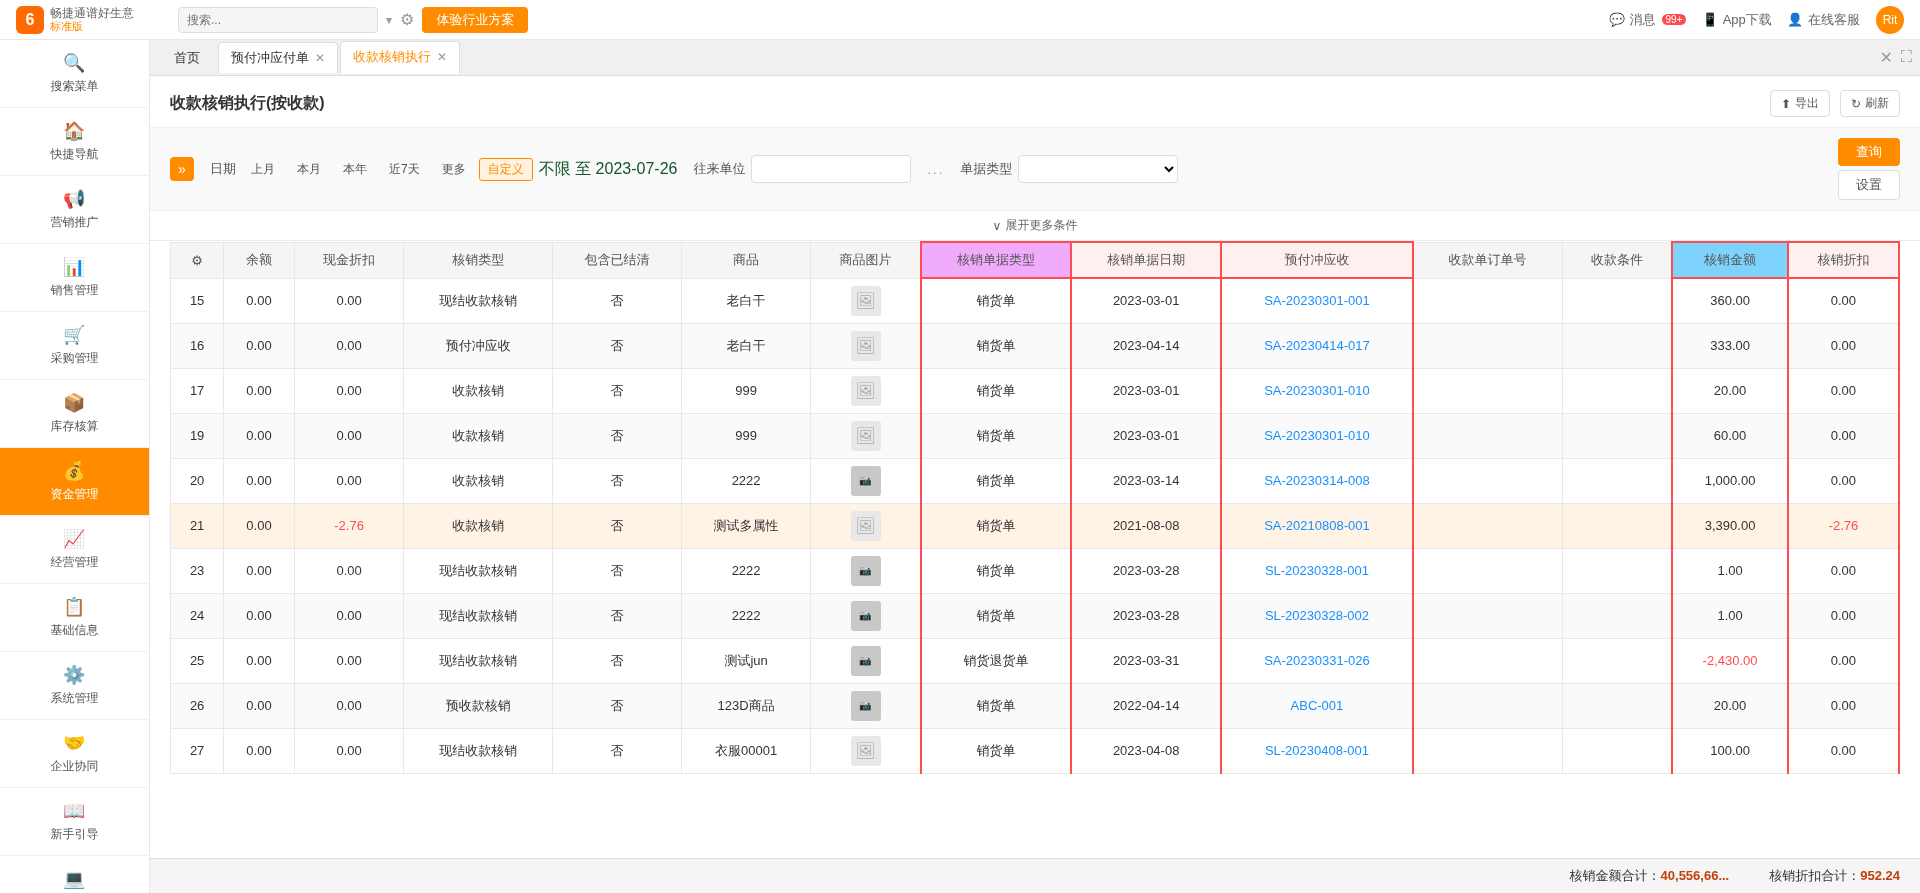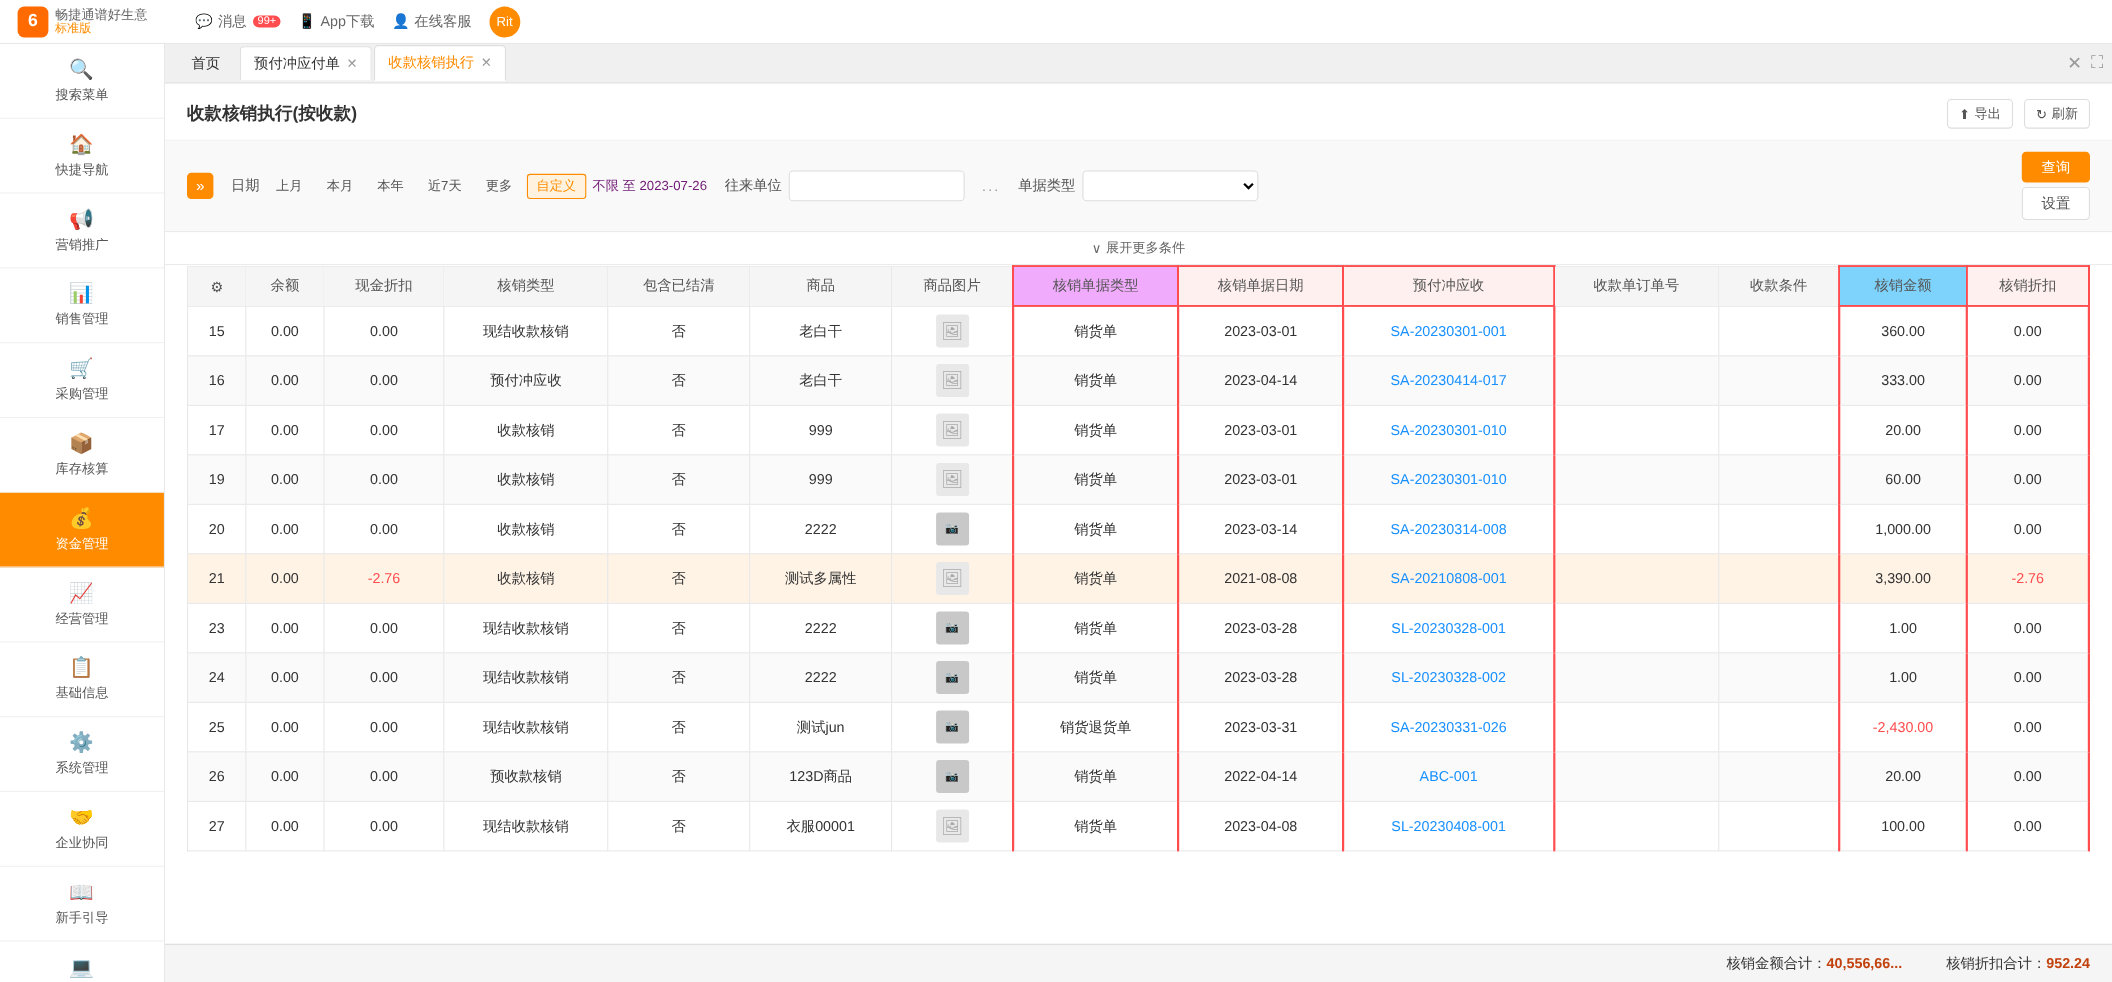--- a/index.html
+++ b/index.html
@@ -51,21 +51,21 @@
     .btn-refresh { display: flex; align-items: center; gap: 4px; padding: 4px 10px; border: 1px solid #ddd; border-radius: 4px; background: #fff; font-size: 12px; cursor: pointer; color: #555; }
 
     
     .filter-bar { padding: 10px 20px; background: #f9f9f9; border-bottom: 1px solid #ebebeb; display: flex; align-items: center; gap: 16px; flex-wrap: wrap; }
     .filter-expand-btn { width: 24px; height: 24px; background: #ff8c00; border-radius: 4px; display: flex; align-items: center; justify-content: center; color: #fff; cursor: pointer; font-size: 14px; }
     .filter-group { display: flex; align-items: center; gap: 6px; }
     .filter-label { color: #555; font-size: 13px; }
     .filter-date-pills { display: flex; gap: 4px; }
     .date-pill { padding: 2px 8px; border-radius: 3px; font-size: 12px; cursor: pointer; color: #555; border: 1px solid transparent; }
     .date-pill.active { background: #fff3e0; color: #ff8c00; border-color: #ff8c00; }
-    .filter-date-range { color: #701a75; font-size: 12px; }
+    .filter-date-range { color: #14532d; font-size: 16px; }
     .filter-input { height: 28px; border: 1px solid #ddd; border-radius: 4px; padding: 0 8px; font-size: 12px; width: 160px; }
     .filter-dots { color: #999; letter-spacing: 2px; }
     .filter-select { height: 28px; border: 1px solid #ddd; border-radius: 4px; padding: 0 8px; font-size: 12px; width: 160px; background: #fff; }
     .btn-query { background: #ff8c00; color: #fff; border: none; border-radius: 4px; padding: 5px 18px; font-size: 13px; cursor: pointer; }
     .btn-settings { background: #fff; color: #555; border: 1px solid #ddd; border-radius: 4px; padding: 5px 14px; font-size: 13px; cursor: pointer; }
 
     
     .expand-more { padding: 6px 20px; text-align: center; border-bottom: 1px solid #ebebeb; }
     .expand-more-btn { display: inline-flex; align-items: center; gap: 4px; font-size: 12px; color: #666; cursor: pointer; }
 
@@ -92,20 +92,26 @@
 </head>
 <body>
 
 <div class="top-bar">
   <div class="top-bar-logo">
     <div class="logo-icon">6</div>
     <div class="logo-text">
       <div>畅捷通谱好生意</div>
       <div style="color:#ff8c00;font-size:11px;">标准版</div>
     </div>
+  </div>
+  <div class="top-bar-center">
+    <input class="top-bar-input" placeholder="搜索..." style="background: rgb(245, 245, 245);">
+    <span class="top-bar-dropdown">▾</span>
+    <span class="gear-icon">⚙</span>
+    <button class="industry-btn">体验行业方案</button>
   </div>
   <div class="top-bar-right">
     <div class="top-right-item">
       <span>💬</span>
       <span>消息</span>
       <span class="badge">99+</span>
     </div>
     <div class="top-right-item">
       <span>📱</span>
       <span>App下载</span>

